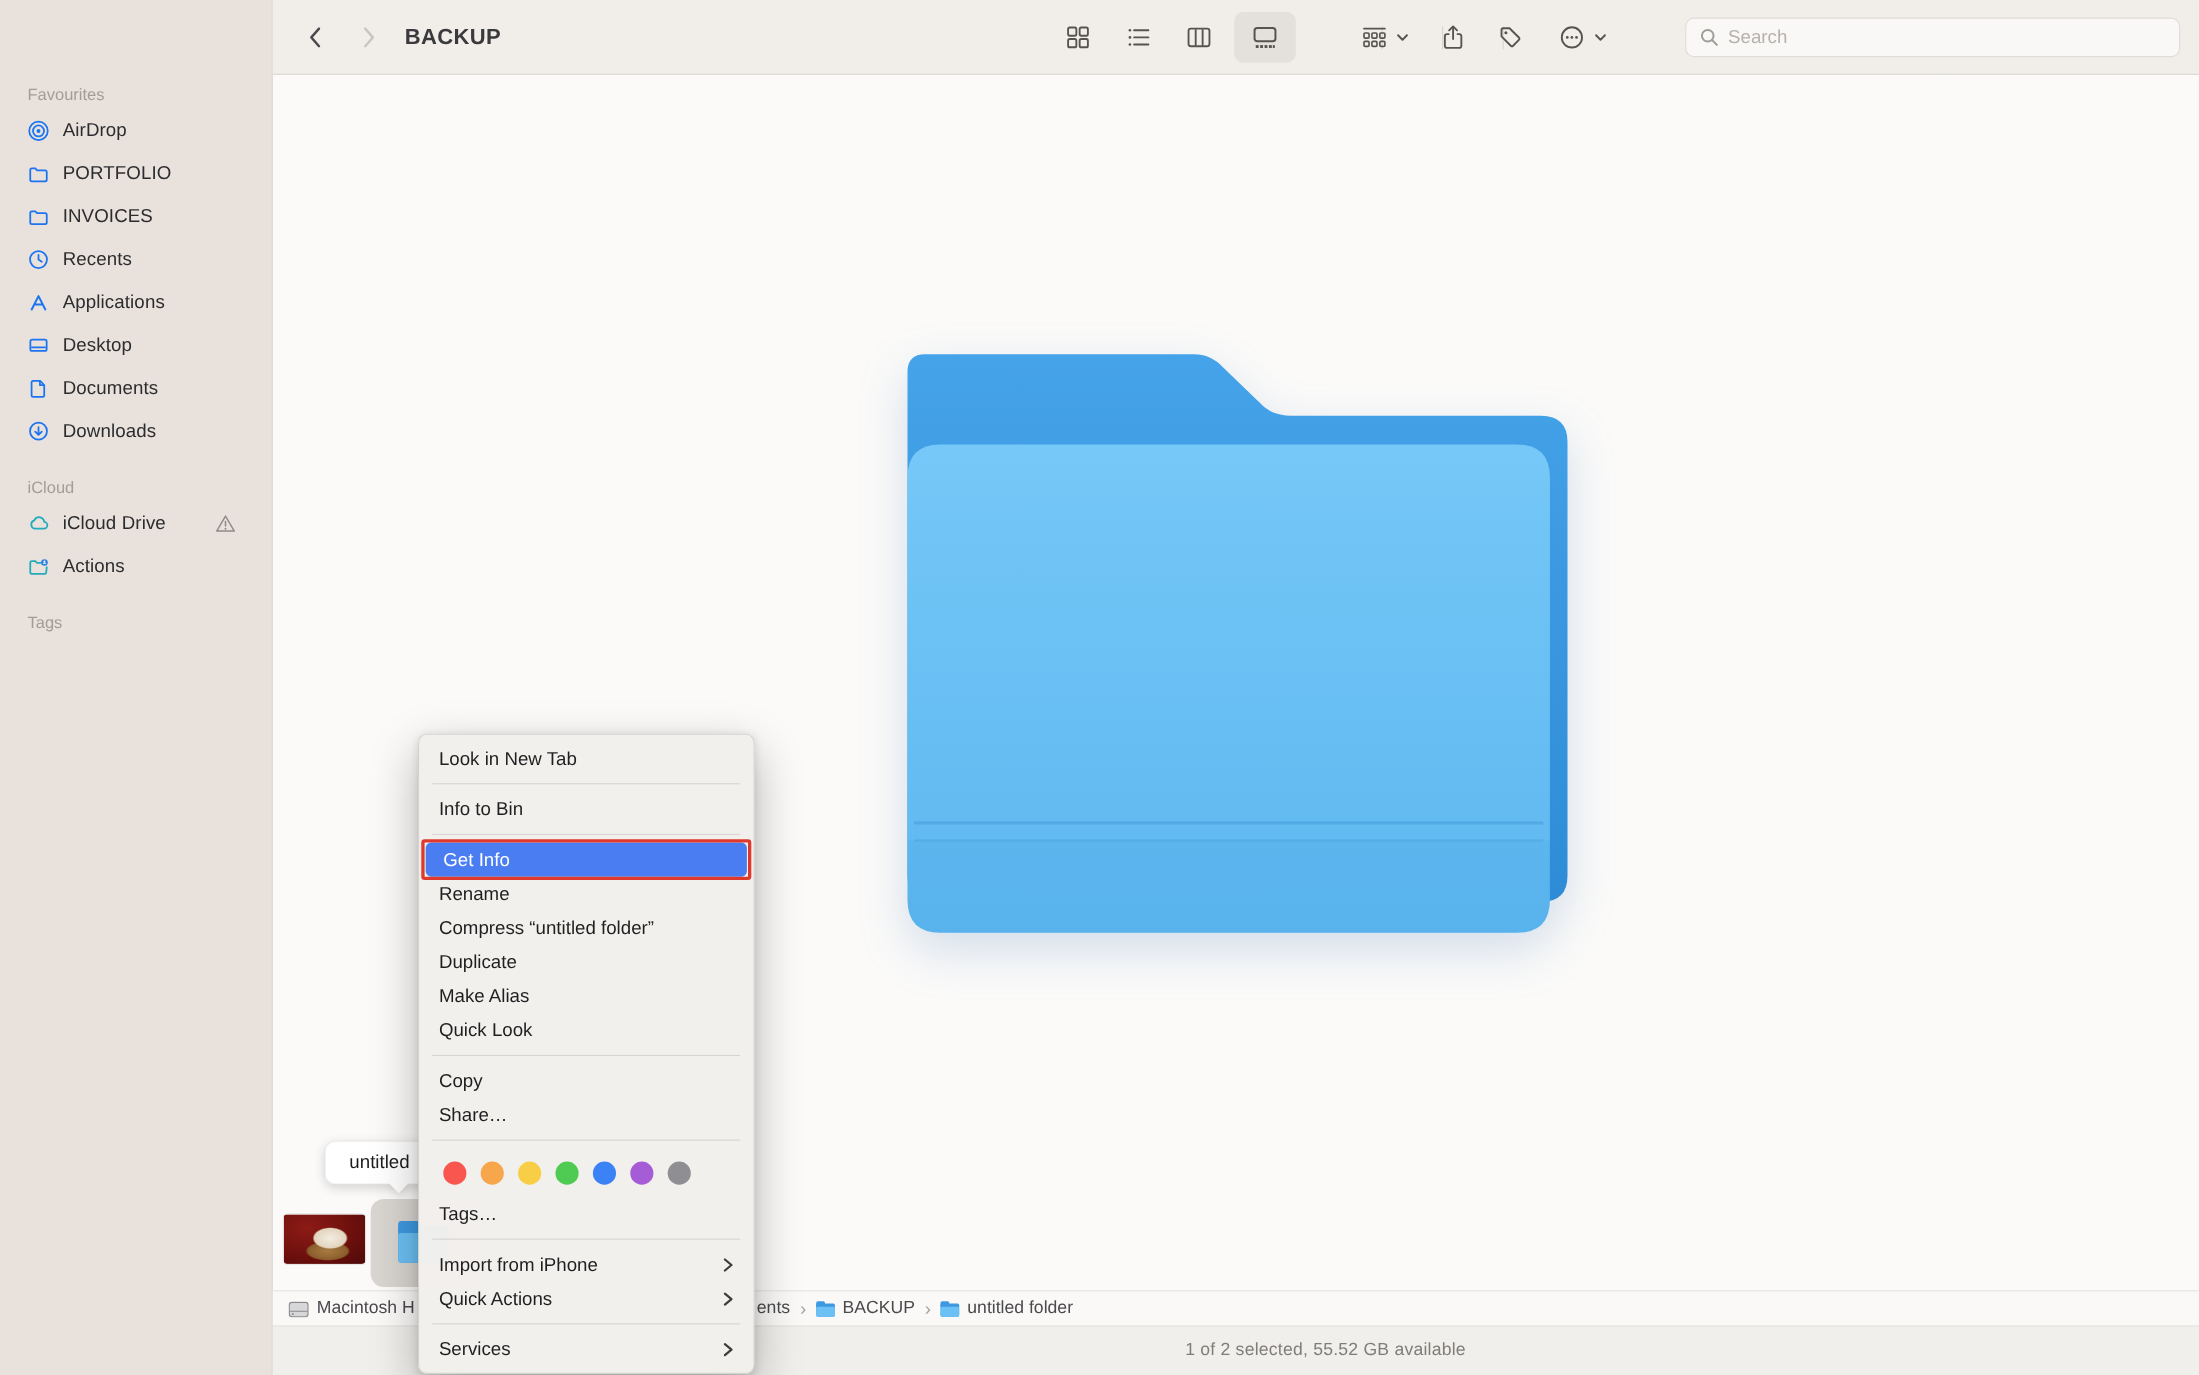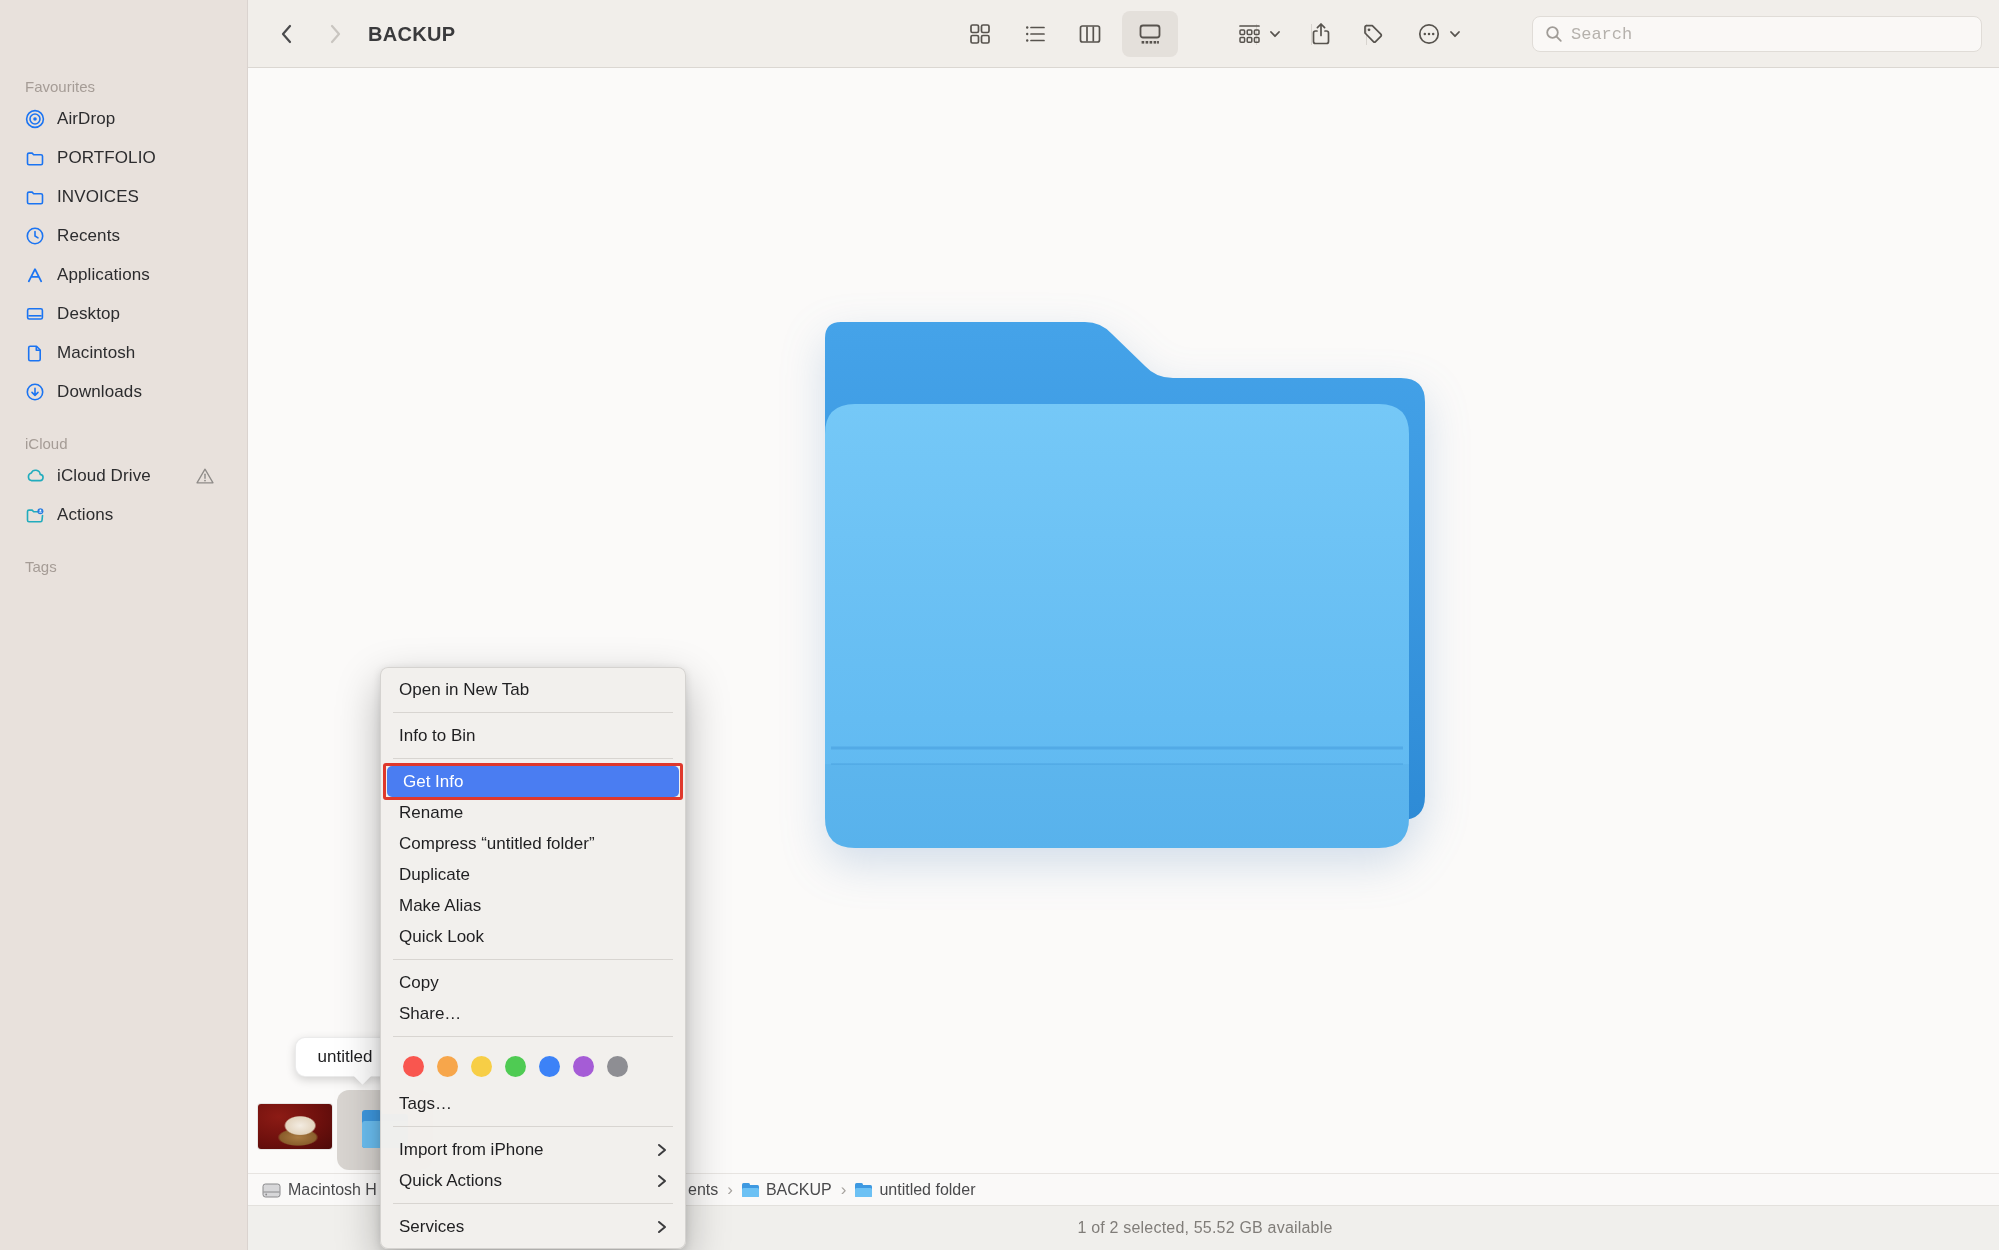--- a/index.html
+++ b/index.html
@@ -30,21 +30,21 @@
   .view-btn { width:44px; cursor:pointer; color:#57534E; }
   .view-divider { position:absolute; top:24px; width:1px; height:21px; background:#D8D4CF; }
   .view-selected-bg { position:absolute; left:874px; top:11px; width:56px; height:46px;
     border-radius:8px; background:#E4E0DB; }
   .tb-btn { cursor:pointer; color:#57534E; }
   .search-field { position:absolute; left:1284px; top:16px; width:450px; height:36px;
     border:1px solid #E0DCD7; background:#FAF8F6; border-radius:8px;
     display:flex; align-items:center; padding:0 12px; }
   .search-field input { border:none; outline:none; background:transparent; flex:1;
     font-size:17px; color:#4c1d95; margin-left:8px;
-    font-family:Liberation Mono, monospace; }
+    font-family:Liberation Sans, sans-serif; }
   .search-field input::placeholder { color:#B5B1AC; }
 
   
   .content { position:absolute; left:248px; top:68px; width:1524px; height:1105px;
     background:#FBFAF9; z-index:1; }
   .big-folder { position:absolute; left:547px; top:228px; width:660px; height:566px;
     filter:drop-shadow(0 16px 22px rgba(70,125,180,0.22)); }
 
   
   .photo-thumb { position:absolute; left:10px; top:1036px; width:74px; height:45px; border-radius:3px;
@@ -153,21 +153,21 @@
         <rect x="2.6" y="4.8" width="14.8" height="10.2" rx="1.6" fill="none" stroke="currentColor" stroke-width="1.6"></rect>
         <line x1="3.4" y1="11.8" x2="16.6" y2="11.8" stroke="currentColor" stroke-width="1.6"></line>
       </svg>
       <span class="s-label">Desktop</span>
     </div>
     <div class="side-item">
       <svg class="s-ico blue" viewBox="0 0 20 20">
         <path d="M5.2 3.2 h6.3 l3.7 3.8 v9.3 c0 .9-.6 1.5-1.5 1.5 h-8.5 c-.9 0-1.5-.6-1.5-1.5 v-11.6 c0-.9.6-1.5 1.5-1.5 z" fill="none" stroke="currentColor" stroke-width="1.6" stroke-linejoin="round"></path>
         <path d="M11.3 3.4 v3.8 h3.8" fill="none" stroke="currentColor" stroke-width="1.6" stroke-linejoin="round"></path>
       </svg>
-      <span class="s-label">Macintosh</span>
+      <span class="s-label">Documents</span>
     </div>
     <div class="side-item">
       <svg class="s-ico blue" viewBox="0 0 20 20">
         <circle cx="10" cy="10" r="7.7" fill="none" stroke="currentColor" stroke-width="1.6"></circle>
         <path d="M10 6.2 V13 M7 10.4 l3 3 3-3" fill="none" stroke="currentColor" stroke-width="1.6" stroke-linecap="round" stroke-linejoin="round"></path>
       </svg>
       <span class="s-label">Downloads</span>
     </div>
 
     <div class="sec-icloud">
@@ -365,21 +365,21 @@
       <span class="crumb-label">untitled folder</span>
     </div>
   </div>
 
   <div class="statusbar">
     <span class="status-text">1 of 2 selected, 55.52 GB available</span>
   </div>
 
   <div class="context-menu">
     <div class="mi">
-      <span class="mi-label">Open in New Tab</span>
+      <span class="mi-label">Look in New Tab</span>
     </div>
     <div class="menu-sep"></div>
     <div class="mi">
       <span class="mi-label">Info to Bin</span>
     </div>
     <div class="menu-sep"></div>
     <div class="mi mi-highlight">
       <span class="mi-label">Get Info</span>
     </div>
     <div class="mi">

